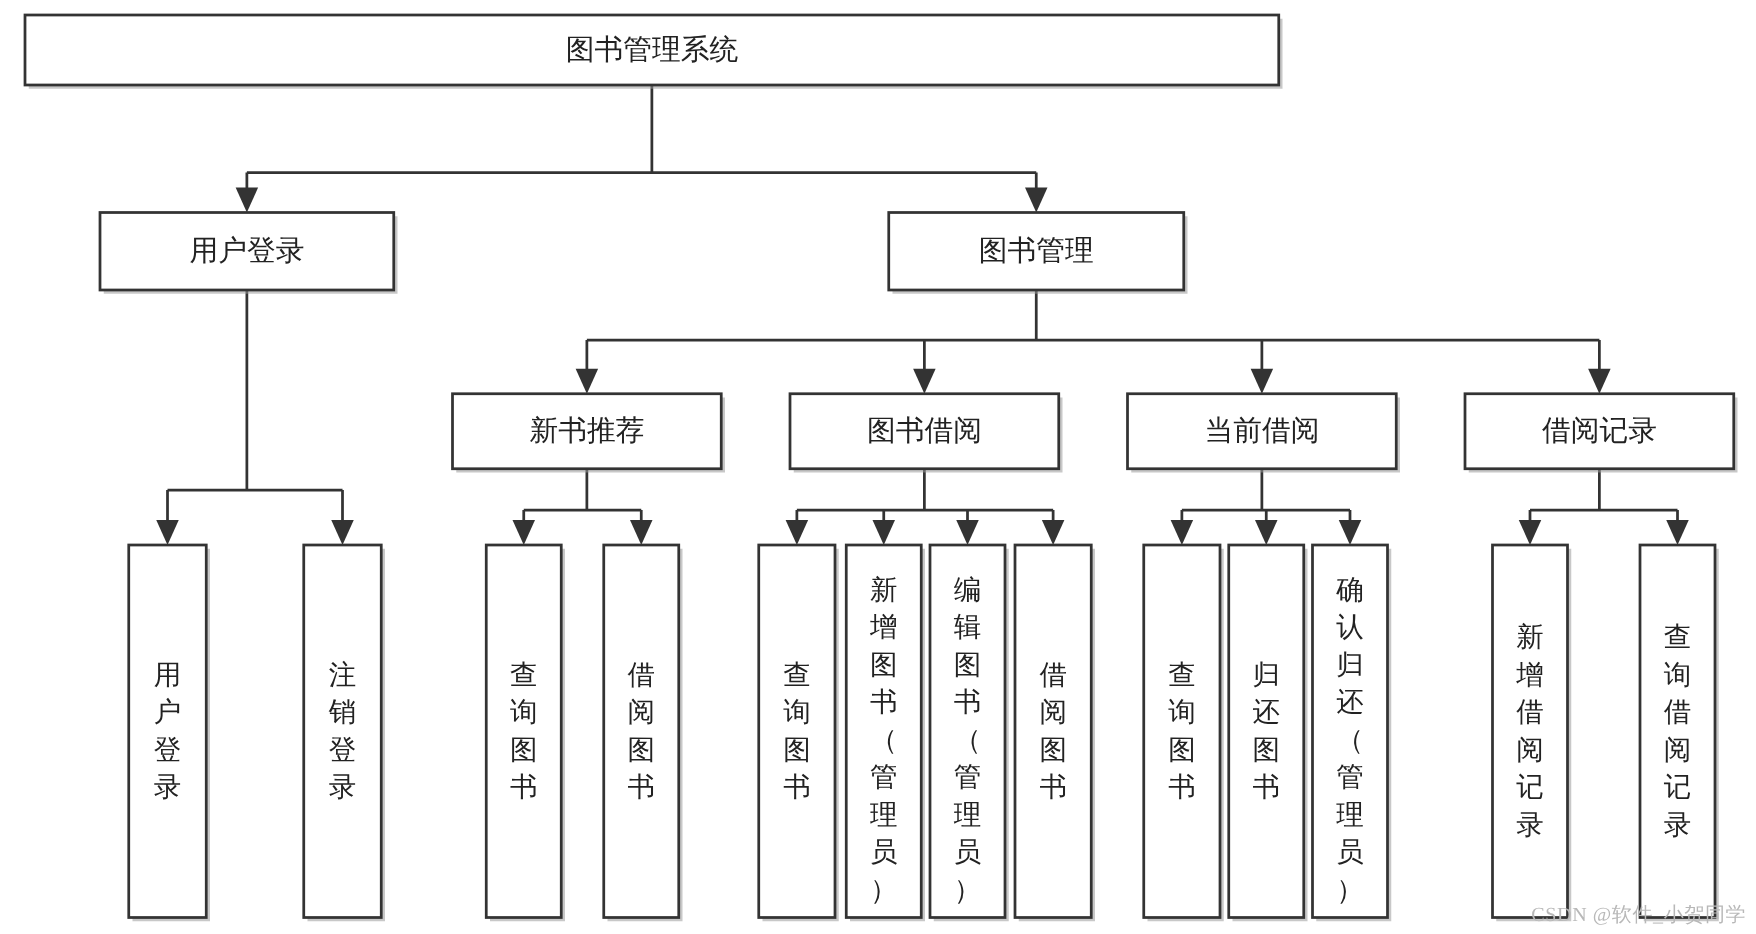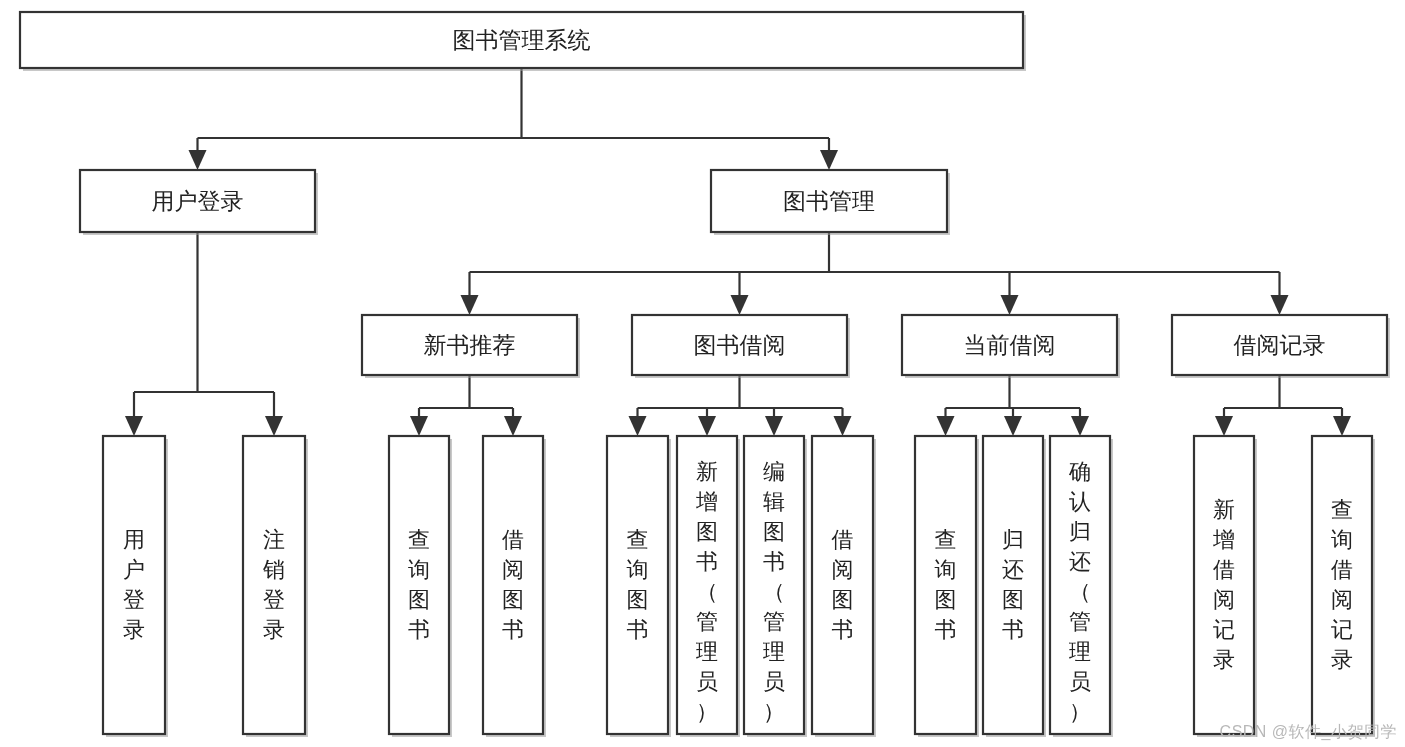--- a/index.html
+++ b/index.html
@@ -52,21 +52,21 @@
   .node-label-v {
     font-size: 22px;
   }
   .watermark {
     position: absolute;
     right: 8px;
     bottom: 4px;
     font-size: 16px;
     color: #b8b8b8;
     letter-spacing: 0.5px;
-    font-family: Liberation Sans, sans-serif;
+    font-family: Liberation Serif, serif;
     white-space: nowrap;
     pointer-events: none;
   }
 </style>
 </head>
 <body>
 
 <div id="diagram-root">
   <svg id="diagram-svg" width="1405" height="747" viewBox="0 0 1405 747" xmlns="http://www.w3.org/2000/svg">
     <g id="connector-layer">

